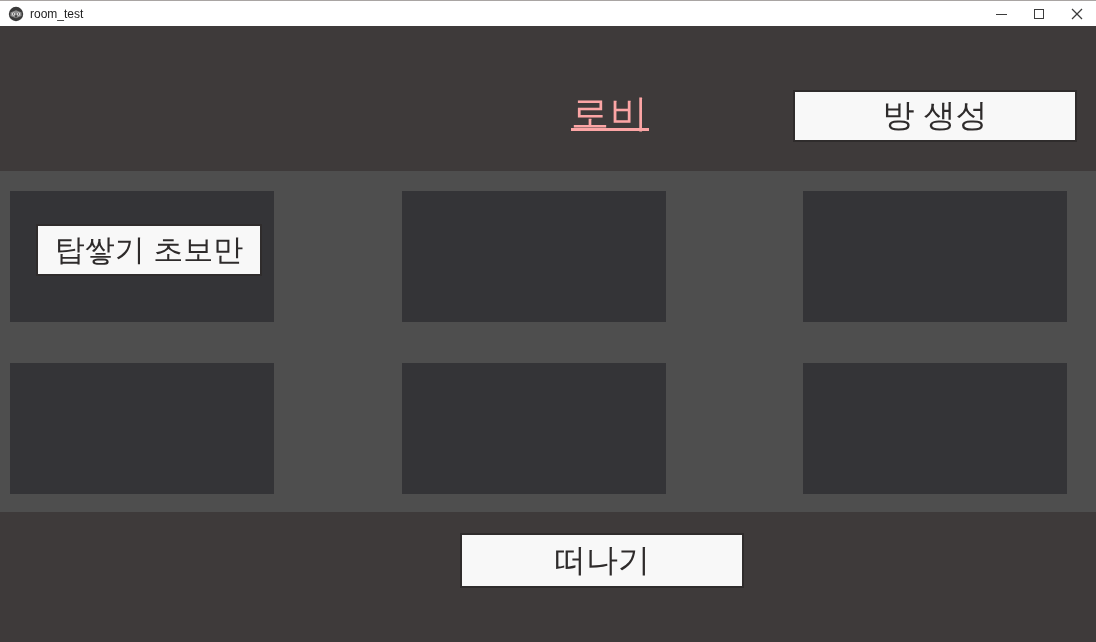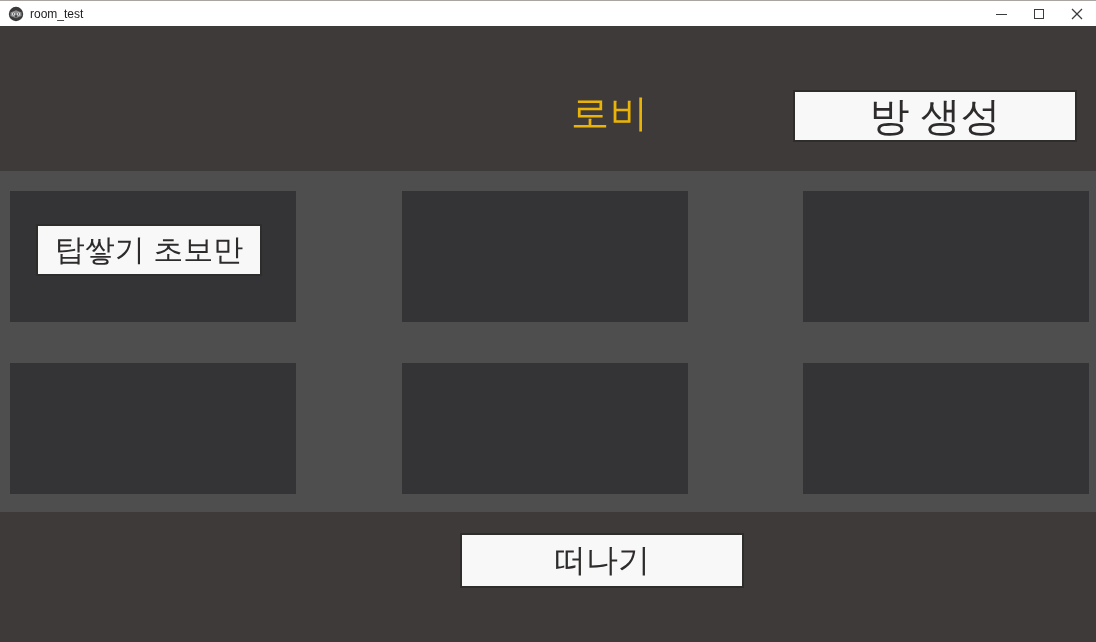--- a/index.html
+++ b/index.html
@@ -70,41 +70,42 @@
     top: 26px; left: 0;
     width: 1096px; height: 145px;
     background: #3e3a3a;
   }
   .lobby-title {
     position: absolute;
     top: 88px; left: 540px;
     width: 140px;
     text-align: center;
     font-size: 38px;
-    color: #eab308;
+    color: #fca5a5;
     letter-spacing: 1px;
+    text-decoration: underline;
   }
 
   
   .game-btn {
     position: absolute;
     background: #f8f8f8;
     border: 2px solid #2f2c2c;
     color: #2e2b2b;
     display: flex;
     align-items: center;
     justify-content: center;
     font-family: "Liberation Sans", "DejaVu Sans", sans-serif;
     cursor: pointer;
     padding: 0;
   }
   .create-room-btn {
     top: 90px; left: 793px;
     width: 284px; height: 52px;
-    font-size: 40px;
+    font-size: 32px;
   }
   .leave-btn {
     top: 533px; left: 460px;
     width: 284px; height: 55px;
     font-size: 32px;
   }
   .room-join-btn {
     top: 33px; left: 26px;
     width: 226px; height: 52px;
     font-size: 30px;
@@ -113,21 +114,21 @@
 
   
   .main-area {
     position: absolute;
     top: 171px; left: 0;
     width: 1096px; height: 341px;
     background: #4e4e4e;
   }
   .room-slot {
     position: absolute;
-    width: 286px; height: 131px;
+    width: 264px; height: 131px;
     background: #343437;
   }
   .slot-r1 { top: 20px; }
   .slot-r2 { top: 192px; }
   .slot-c1 { left: 10px; }
   .slot-c2 { left: 402px; }
   .slot-c3 { left: 803px; }
 
   
   .footer-band {

